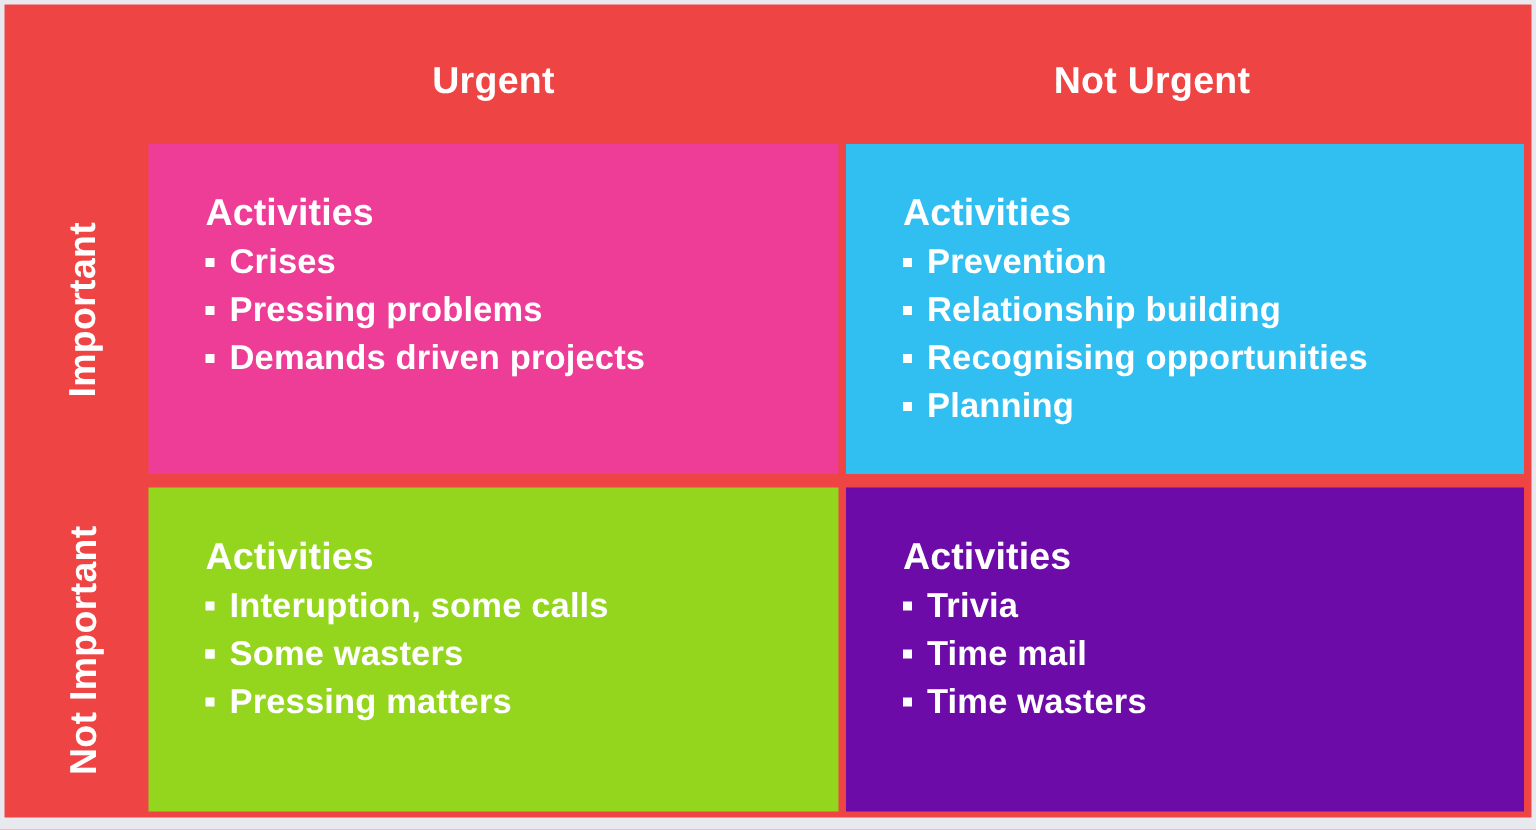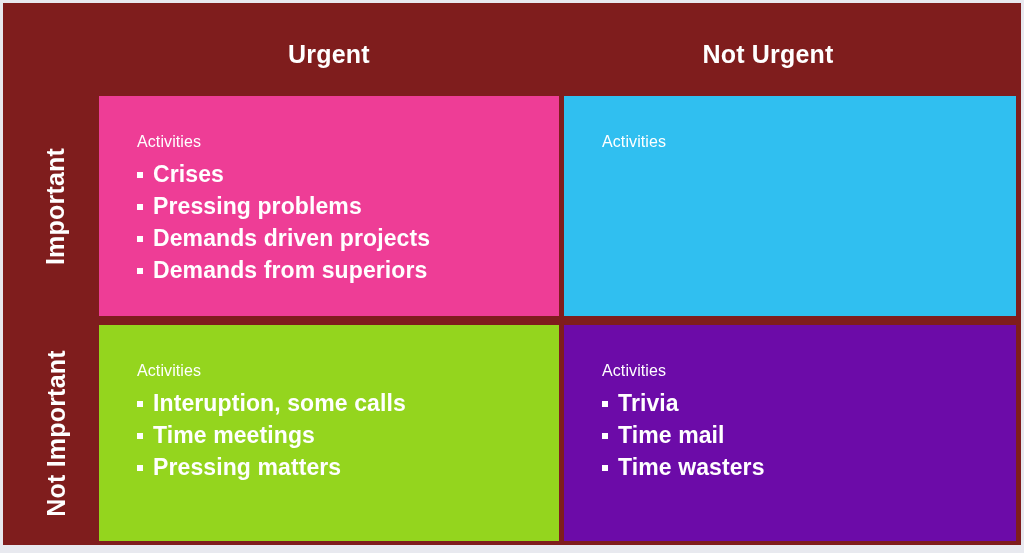--- a/index.html
+++ b/index.html
@@ -4,21 +4,21 @@
 <style>
   html, body {
     margin: 0;
     padding: 0;
     background: #ffffff;
   }
   #matrix-root {
     position: relative;
     width: 1024px;
     height: 553px;
-    background: #7f1d1d;
+    background: #ef4444;
     box-sizing: border-box;
     border: 3px solid #e8e9ef;
     border-bottom-width: 8px;
     overflow: hidden;
     font-family: "Liberation Sans", sans-serif;
     -webkit-font-smoothing: antialiased;
   }
 
   
   .col-header {
@@ -65,22 +65,22 @@
     padding: 30px 26px 20px 38px;
     overflow: hidden;
   }
   #quadrant-q1 { left: 96px;  top: 93px;  width: 460px; height: 220px; background: #ee3d96; }
   #quadrant-q2 { left: 561px; top: 93px;  width: 452px; height: 220px; background: #30bff0; }
   #quadrant-q3 { left: 96px;  top: 322px; width: 460px; height: 216px; background: #94d51e; }
   #quadrant-q4 { left: 561px; top: 322px; width: 452px; height: 216px; background: #6c0ba8; }
 
   .quadrant-title {
     color: #ffffff;
-    font-size: 16px;
-    font-weight: normal;
+    font-size: 25px;
+    font-weight: bold;
     line-height: 32px;
     margin: 0 0 0 0;
     letter-spacing: 0.1px;
     white-space: nowrap;
   }
   .activity-list {
     list-style: none;
     margin: 0;
     padding: 0;
   }
@@ -126,44 +126,58 @@
         <span>Crises</span>
       </li>
       <li class="activity-item">
         <span class="bullet-square-icon"></span>
         <span>Pressing problems</span>
       </li>
       <li class="activity-item">
         <span class="bullet-square-icon"></span>
         <span>Demands driven projects</span>
       </li>
-      <li class="activity-item">
-        <span class="bullet-square-icon"></span>
-        <span>Demands from superiors</span>
-      </li>
     </ul>
   </div>
 
   <div class="quadrant" id="quadrant-q2">
     <div class="quadrant-title">Activities</div>
+    <ul class="activity-list">
+      <li class="activity-item">
+        <span class="bullet-square-icon"></span>
+        <span>Prevention</span>
+      </li>
+      <li class="activity-item">
+        <span class="bullet-square-icon"></span>
+        <span>Relationship building</span>
+      </li>
+      <li class="activity-item">
+        <span class="bullet-square-icon"></span>
+        <span>Recognising opportunities</span>
+      </li>
+      <li class="activity-item">
+        <span class="bullet-square-icon"></span>
+        <span>Planning</span>
+      </li>
+    </ul>
   </div>
 
   <div class="quadrant" id="quadrant-q3">
     <div class="quadrant-title">Activities</div>
     <ul class="activity-list">
       <li class="activity-item">
         <span class="bullet-square-icon"></span>
         <span>Interuption, some calls</span>
       </li>
       <li class="activity-item">
         <span class="bullet-square-icon"></span>
       </li>
       <li class="activity-item">
         <span class="bullet-square-icon"></span>
-        <span>Time meetings</span>
+        <span>Some wasters</span>
       </li>
       <li class="activity-item">
         <span class="bullet-square-icon"></span>
         <span>Pressing matters</span>
       </li>
     </ul>
   </div>
 
   <div class="quadrant" id="quadrant-q4">
     <div class="quadrant-title">Activities</div>

